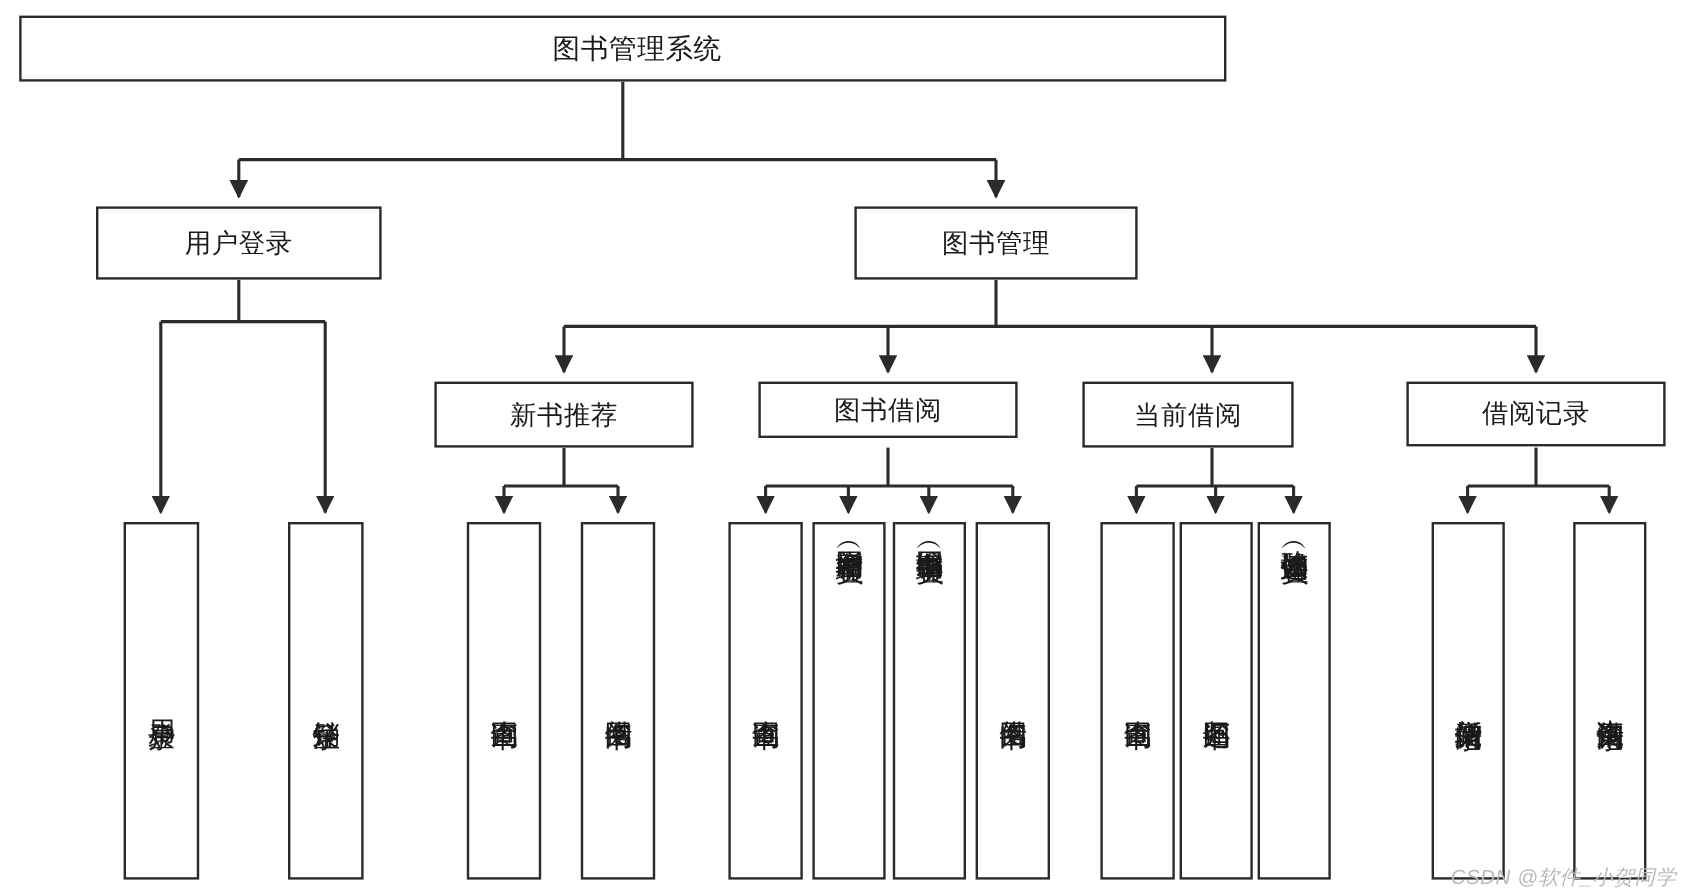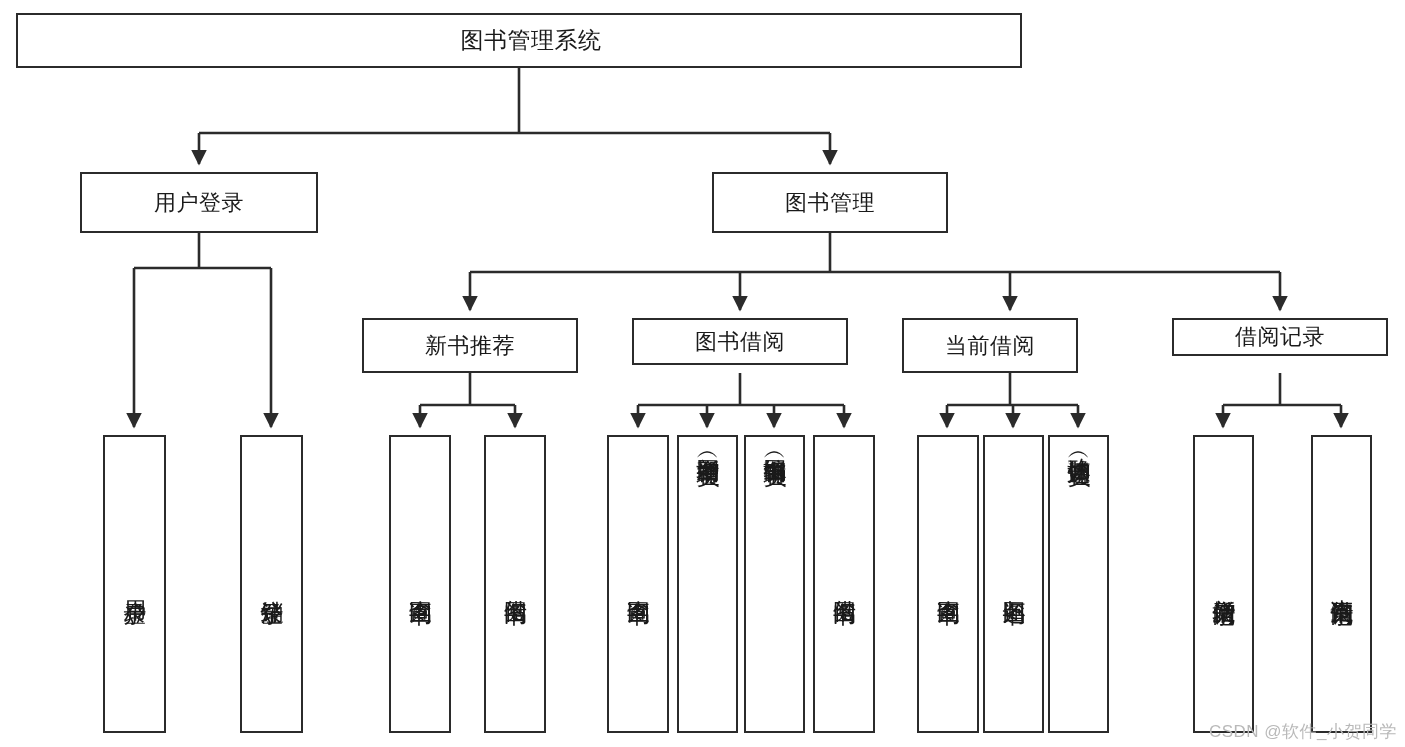--- a/index.html
+++ b/index.html
@@ -67,20 +67,21 @@
   }
   #watermark {
     position: absolute;
     right: 8px;
     bottom: 4px;
     font-size: 17px;
     color: #b9b9b9;
     letter-spacing: 0.5px;
     white-space: nowrap;
     pointer-events: none;
+    font-style: italic;
   }
 </style>
 </head>
 <body>
 
 <div id="stage">
 
   <svg id="diagram-svg" viewBox="0 0 1405 747" xmlns="http://www.w3.org/2000/svg">
     <defs>
       <marker id="arrow" viewBox="0 0 10 10" refX="9" refY="5" markerWidth="6" markerHeight="6" orient="auto-start-reverse">
@@ -144,21 +145,21 @@
 
   <div class="node-box" style="left:712px; top:172px; width:236px; height:61px;">
     <span class="node-label h-label">图书管理</span>
   </div>
   <div class="node-box" style="left:632px; top:318px; width:216px; height:47px;">
     <span class="node-label h-label">图书借阅</span>
   </div>
   <div class="node-box" style="left:902px; top:318px; width:176px; height:55px;">
     <span class="node-label h-label">当前借阅</span>
   </div>
-  <div class="node-box" style="left:1172px; top:318px; width:216px; height:38px;">
+  <div class="node-box" style="left:1172px; top:318px; width:216px; height:54px;">
     <span class="node-label h-label">借阅记录</span>
   </div>
 
   <div class="node-box" style="left:103px; top:435px; width:63px; height:298px;">
     <div class="v-wrap">
         <span class="node-label v-label">用户登录</span>
       </div>
   </div>
   <div class="node-box" style="left:240px; top:435px; width:63px; height:298px;">
     <div class="v-wrap">

